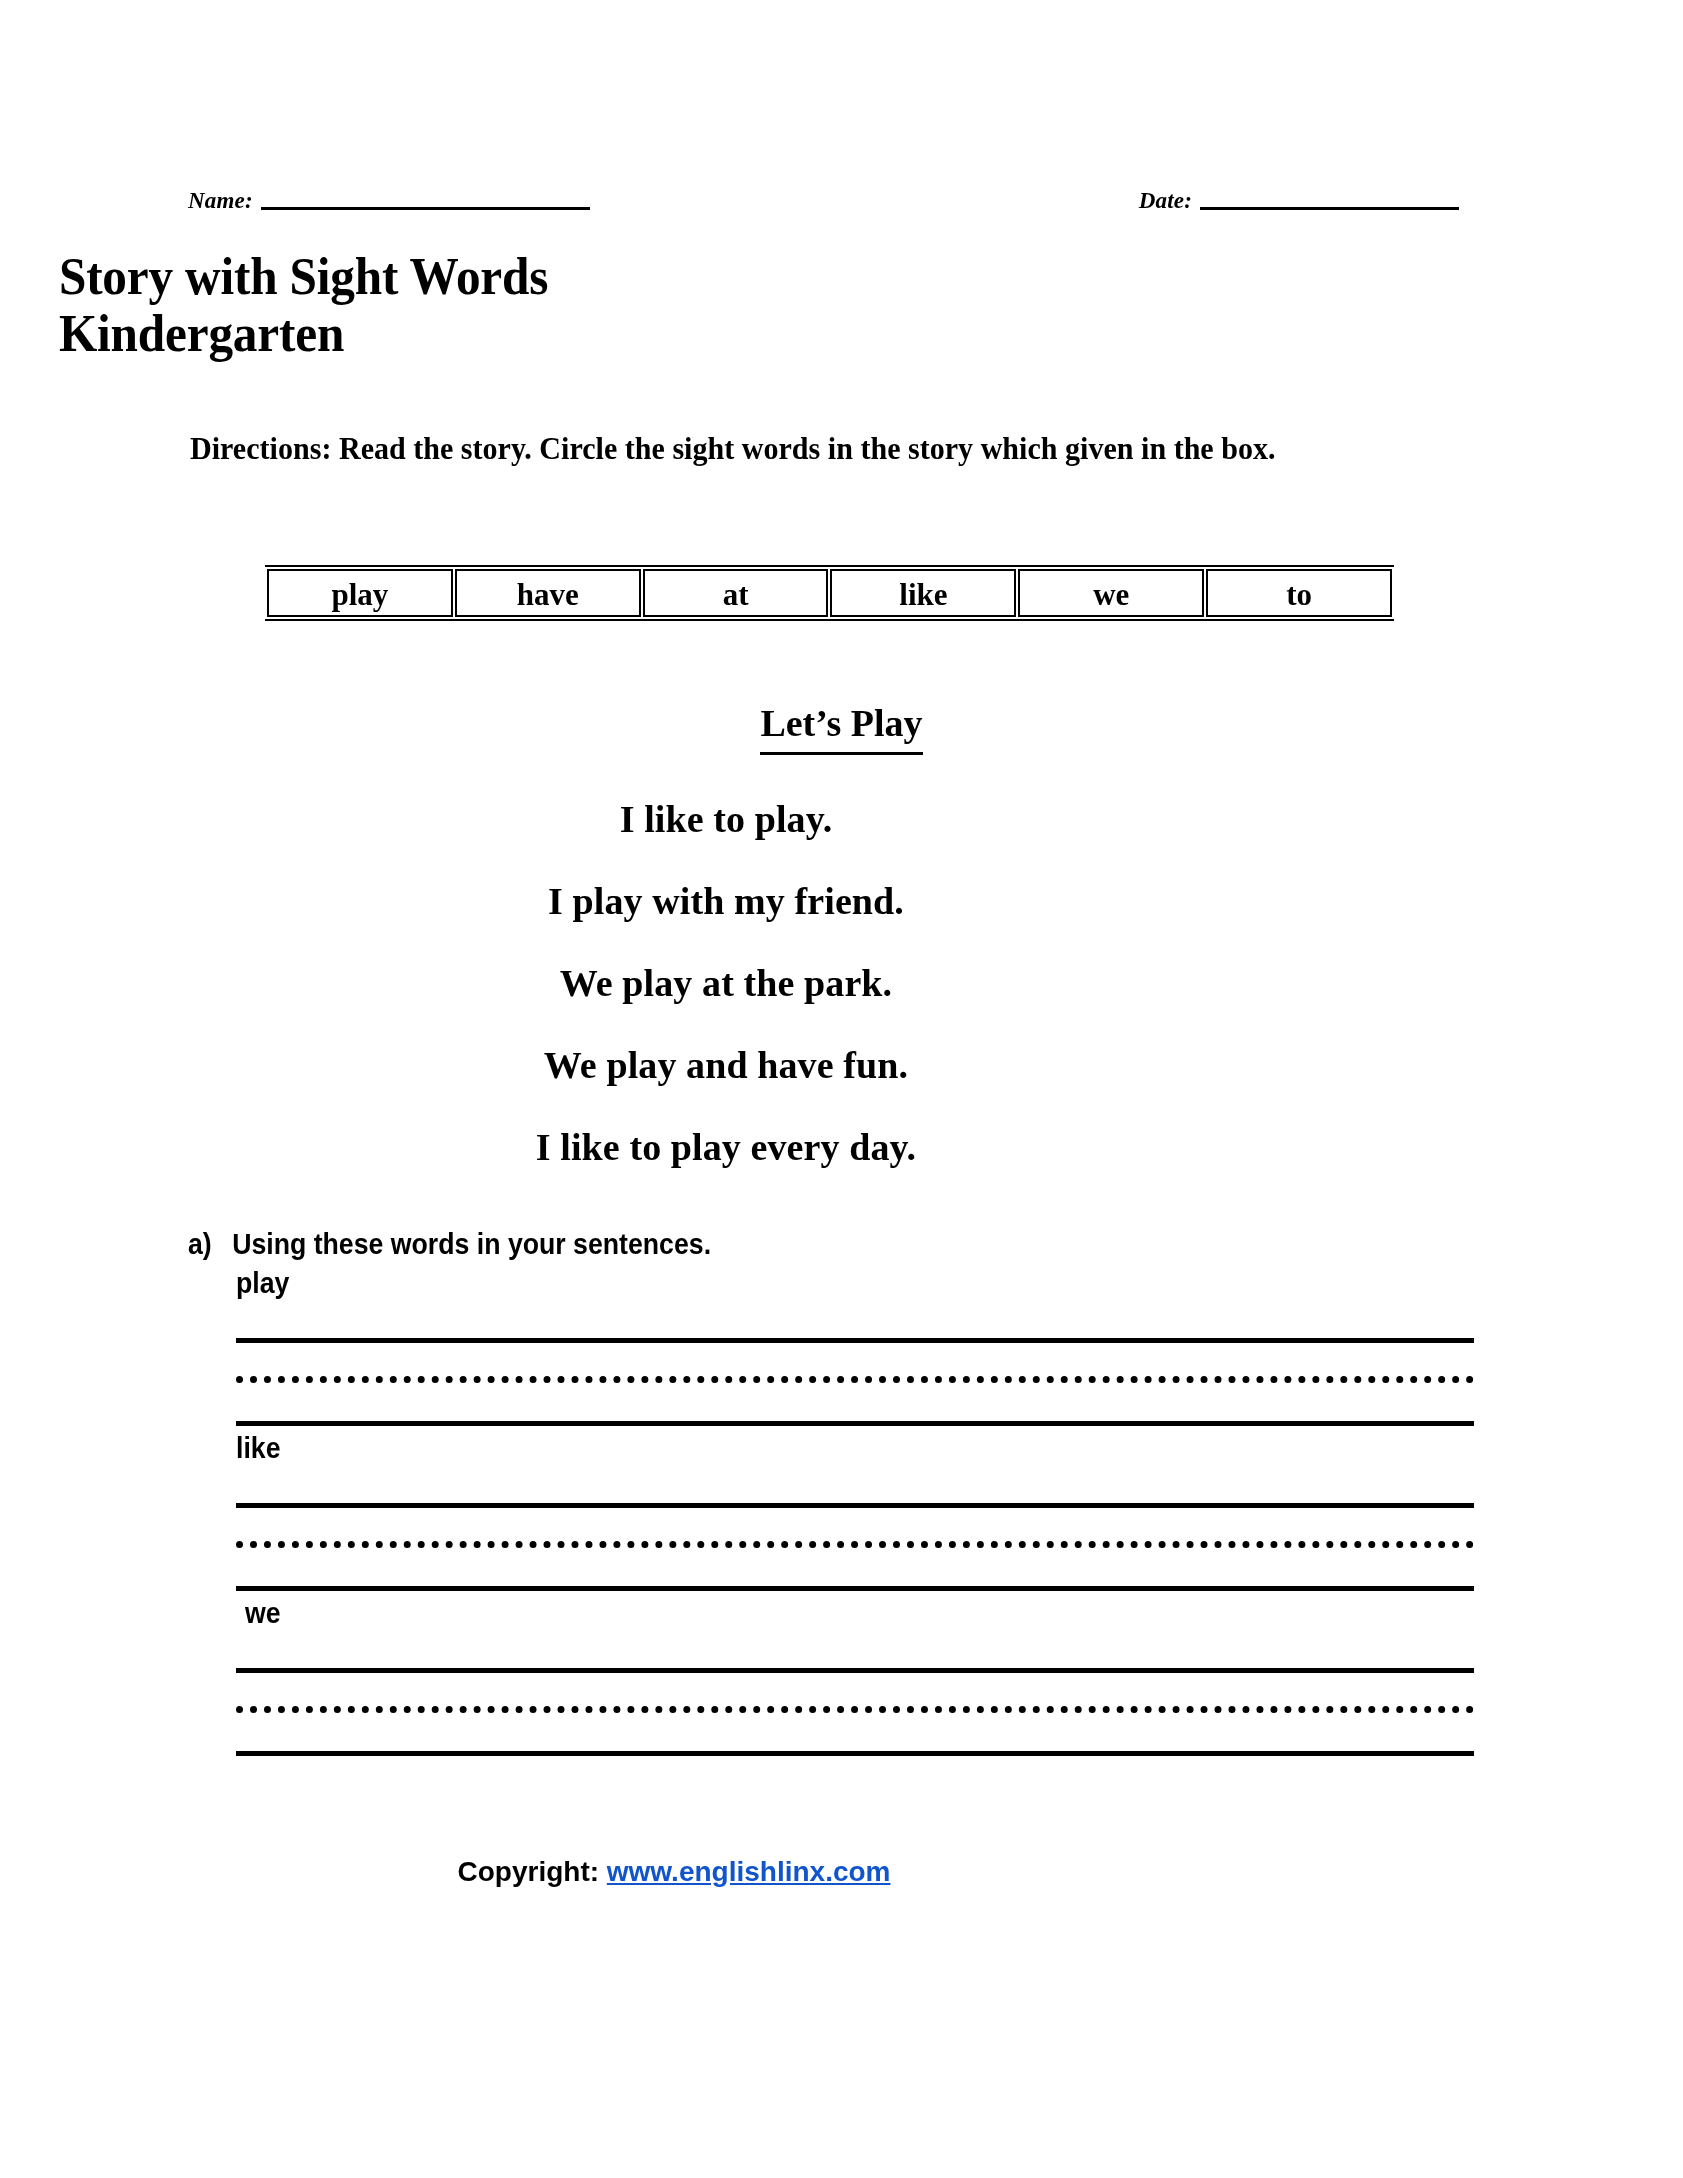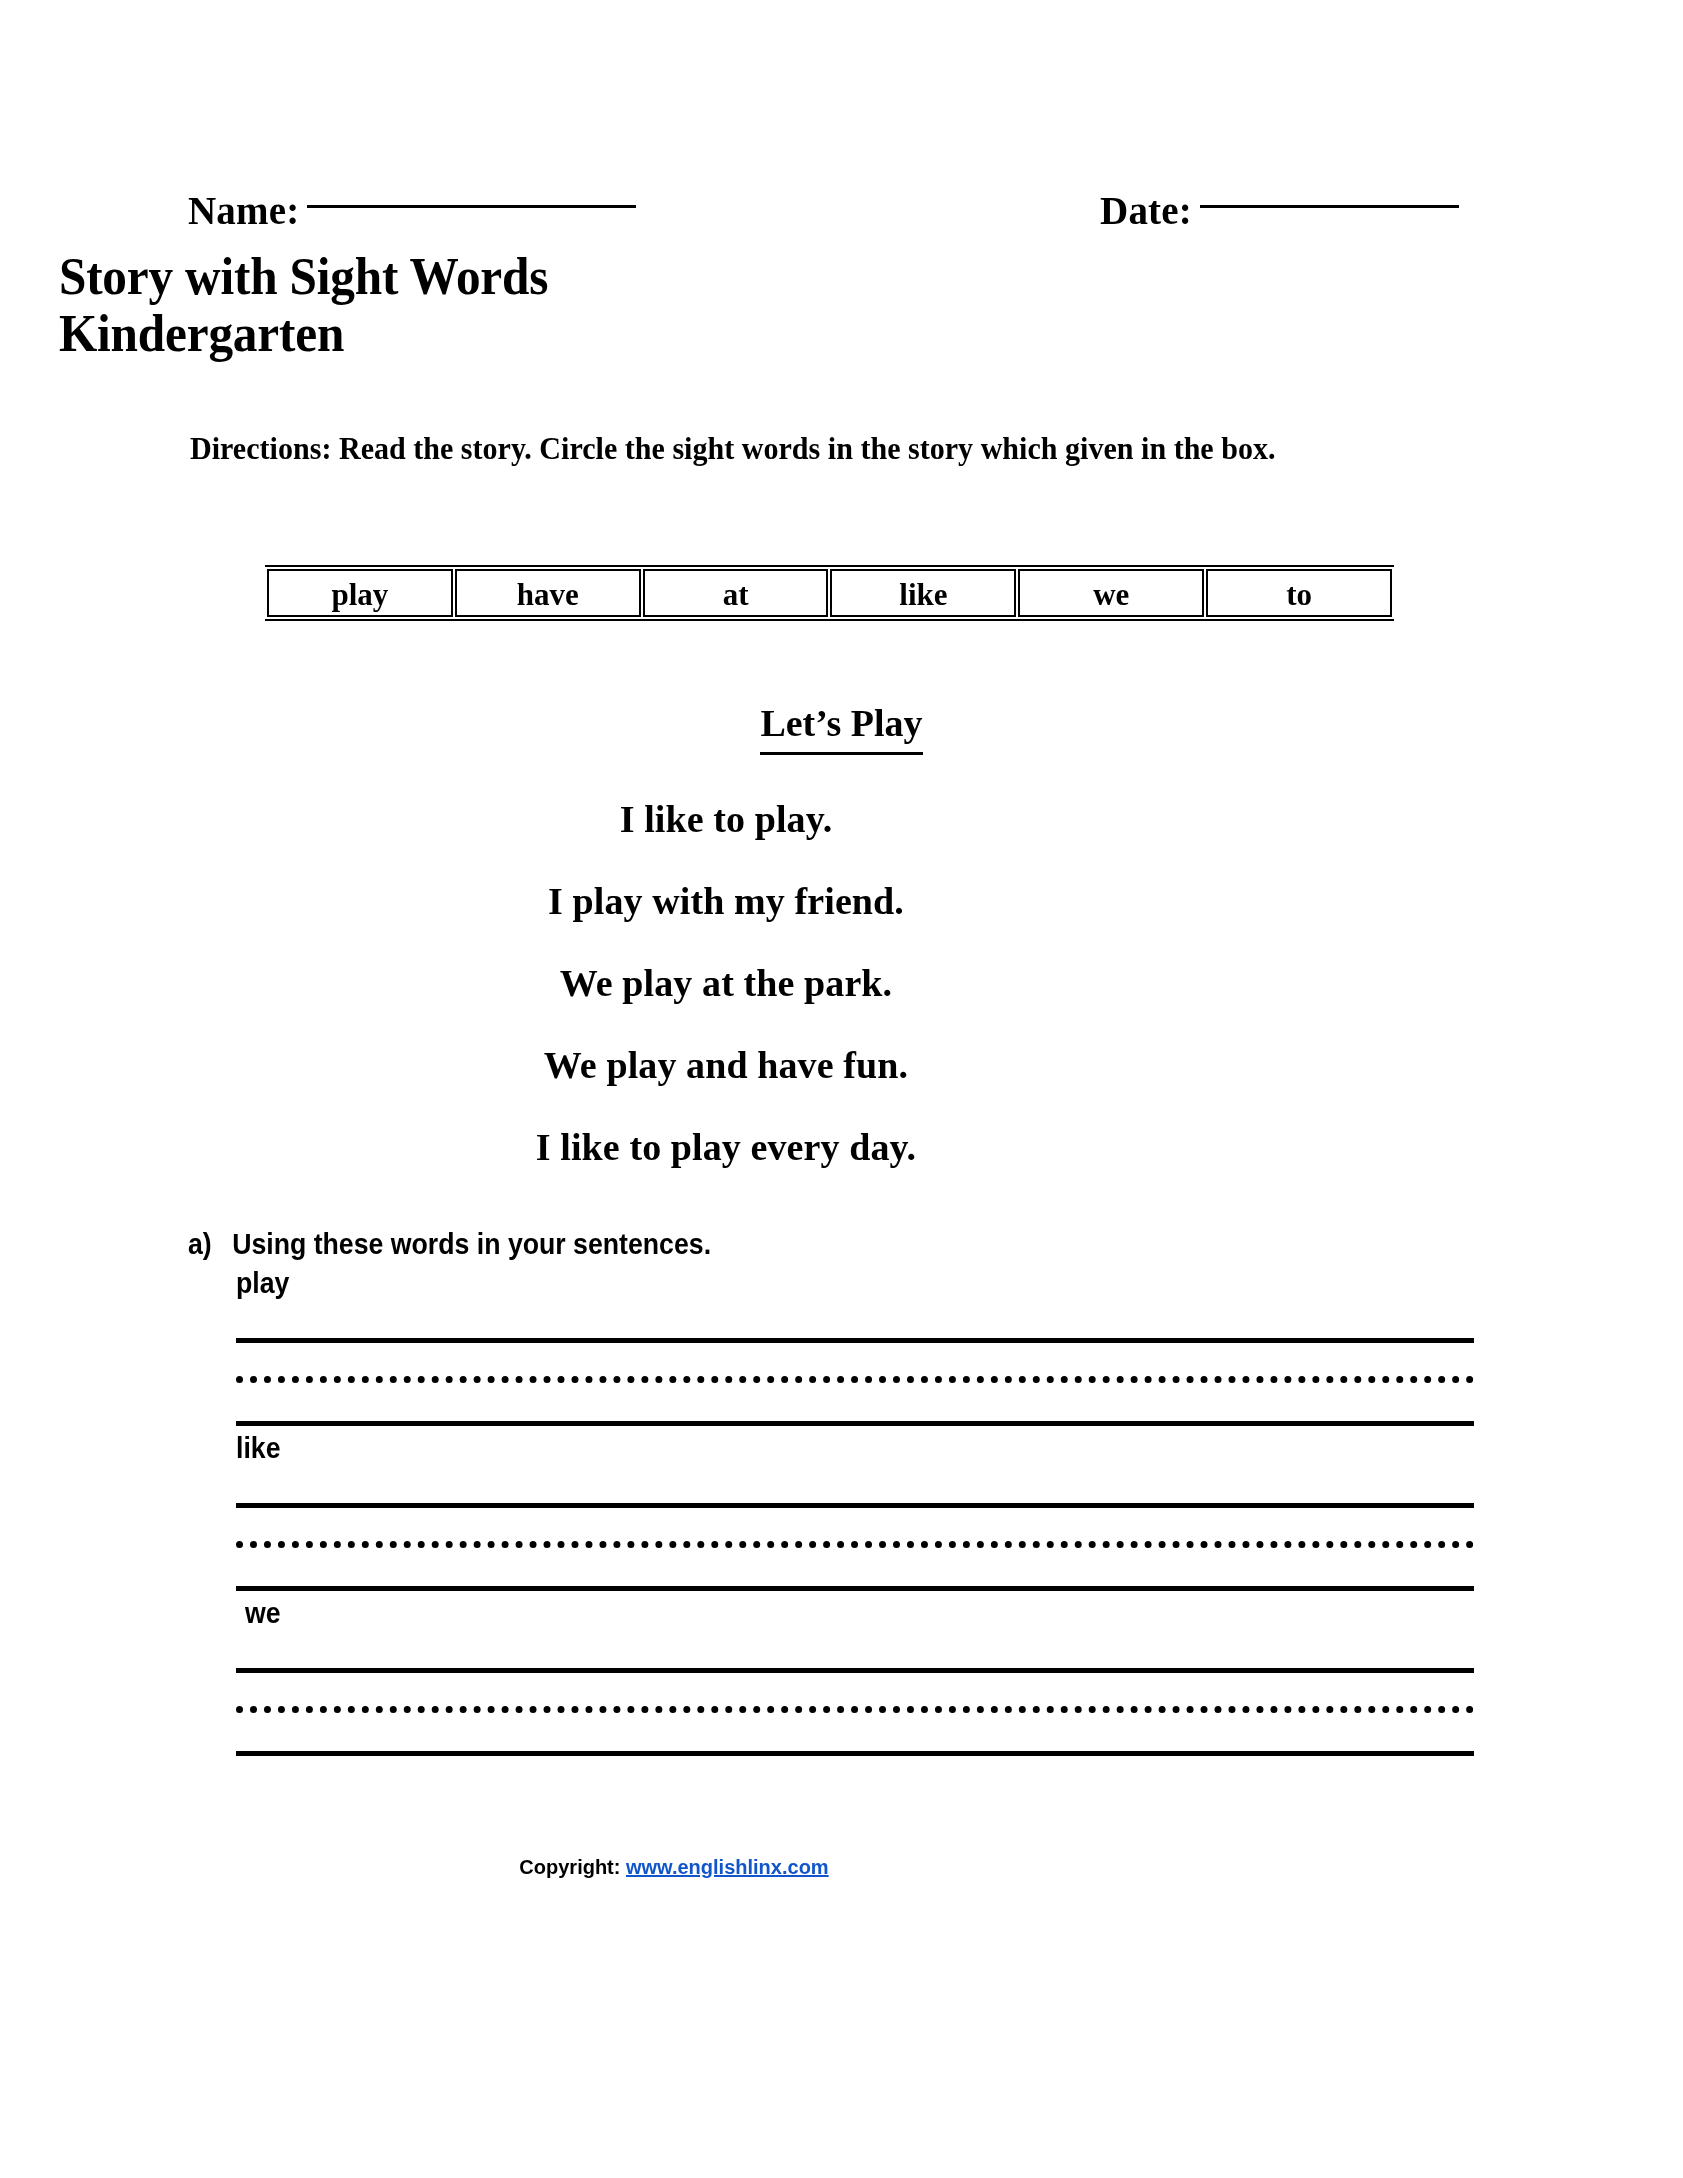--- a/index.html
+++ b/index.html
@@ -31,25 +31,26 @@
     left: 188px;
     top: 188px;
     width: 1277px;
     display: flex;
     justify-content: space-between;
     align-items: baseline;
   }
   .field {
     font-family: "Liberation Serif", serif;
     font-weight: bold;
-    font-size: 39px;
+    font-size: 23px;
     letter-spacing: 0.2px;
     white-space: nowrap;
     display: flex;
-    align-items: center;
+    align-items: flex-end;
+    font-style: italic;
   }
   .field .rule {
     display: inline-block;
     border-bottom: 3px solid #000;
     margin-left: 8px;
     position: relative;
     top: -4px;
   }
   .field.name-field .rule { width: 329px; }
   .field.date-field { margin-right: 6px; }
@@ -189,21 +190,21 @@
 
   
   .footer {
     position: absolute;
     left: 0;
     top: 1856px;
     width: 1348px;
     text-align: center;
     font-family: "Liberation Sans", sans-serif;
     font-weight: bold;
-    font-size: 20px;
+    font-size: 28px;
   }
   .footer .link {
     color: #1155cc;
     text-decoration: underline;
   }
 </style>
 </head>
 <body>
 
 <div class="page">

